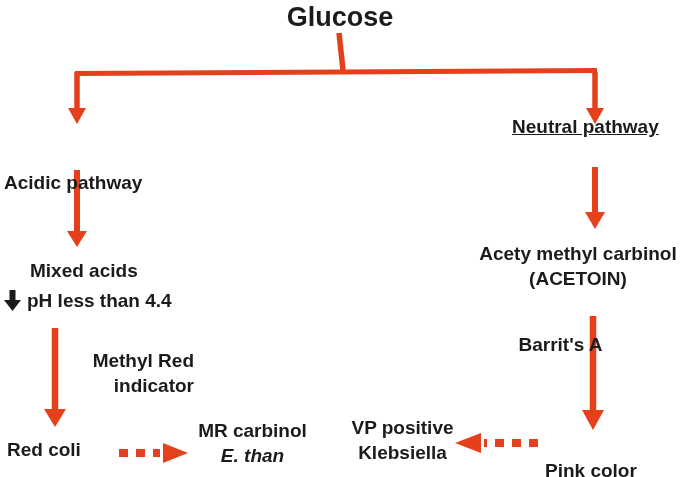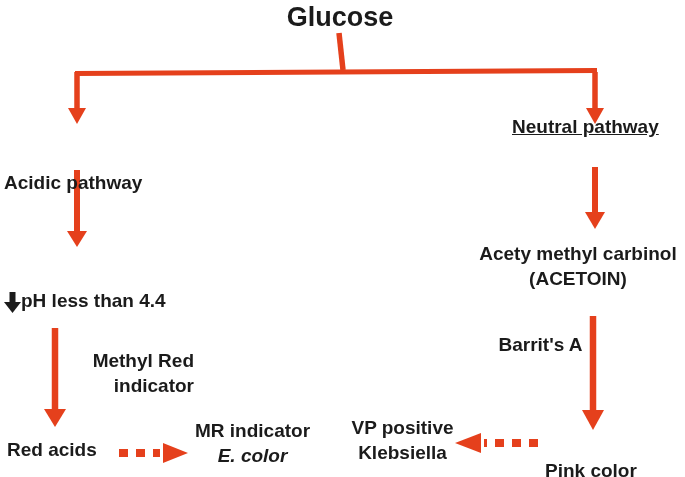--- a/index.html
+++ b/index.html
@@ -25,21 +25,21 @@
   .title {
     font-size: 27px;
     line-height: 30px;
     text-align: center;
   }
   .center { text-align: center; white-space: normal; }
   .italic { font-style: italic; }
   svg.wires { position: absolute; left: 0; top: 0; }
   .wire { stroke: var(--accent); fill: none; }
   .head { fill: var(--accent); stroke: none; }
-  .ph-row { display: flex; align-items: flex-end; }
+  .ph-row { display: flex; align-items: center; gap: 6px; }
   .dn-icon { display: inline-block; line-height: 0; }
 </style>
 </head>
 <body style="background: rgb(255, 255, 255);">
 
 <div class="canvas">
 
   <svg class="wires" width="685" height="477" viewBox="0 0 685 477">
     
     <line class="wire" x1="339" y1="33" x2="343" y2="70" stroke-width="5.5"></line>
@@ -68,51 +68,52 @@
     <polygon class="head" points="582,410 604,410 593,430"></polygon>
      VP positive (dashed, points left) --&gt;
     <line class="wire" x1="538" y1="443" x2="484" y2="443" stroke-width="8" stroke-dasharray="9 8"></line>
     <polygon class="head" points="481,433 481,453 455,443"></polygon>
   </svg>
 
   <div class="lbl title" style="left:240px; top:2px; width:200px;">Glucose</div>
 
   <div class="lbl" style="left:4px; top:126px;margin-top:44px;">Acidic pathway</div>
 
+  <div class="lbl" style="left:30px; top:258px;">Mixed acids</div>
 
   <div class="lbl ph-row" style="left:4px; top:288px;">
     <span class="dn-icon">
       <svg width="17" height="21" viewBox="0 0 17 21">
         <rect x="5.5" y="0" width="6" height="11" fill="#1b1b1b"></rect>
         <polygon points="0,10 17,10 8.5,21" fill="#1b1b1b"></polygon>
       </svg>
     </span>
     <span>pH less than 4.4</span>
   </div>
 
   <div class="lbl center" style="left:62px; top:348px; width:132px;text-align:right;">
     <div>Methyl Red</div>
     <div>indicator</div>
   </div>
 
-  <div class="lbl" style="left:7px; top:437px;">Red acids</div>
+  <div class="lbl" style="left:7px; top:437px;">Red coli</div>
 
   <div class="lbl center" style="left:190px; top:418px; width:125px;">
-    <div>MR indicator</div>
-    <div class="italic">E. color</div>
+    <div>MR carbinol</div>
+    <div class="italic">E. than</div>
   </div>
 
   <div class="lbl" style="left:512px; top:114px;text-decoration:underline;">Neutral pathway</div>
 
   <div class="lbl center" style="left:468px; top:241px; width:220px;">
     <div>Acety methyl carbinol</div>
     <div>(ACETOIN)</div>
   </div>
 
-  <div class="lbl center" style="left:478px; top:332px; width:125px;">
+  <div class="lbl center" style="left:498px; top:332px; width:125px;">
     <div>Barrit's A</div>
   </div>
 
   <div class="lbl" style="left:545px; top:458px;">Pink color</div>
 
   <div class="lbl center" style="left:340px; top:415px; width:125px;">
     <div>VP positive</div>
     <div>Klebsiella</div>
   </div>
 

